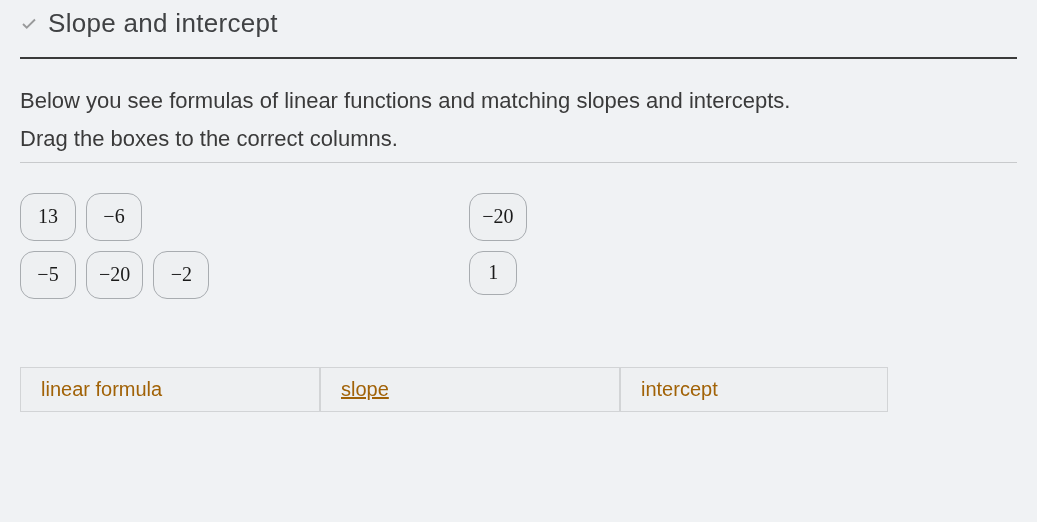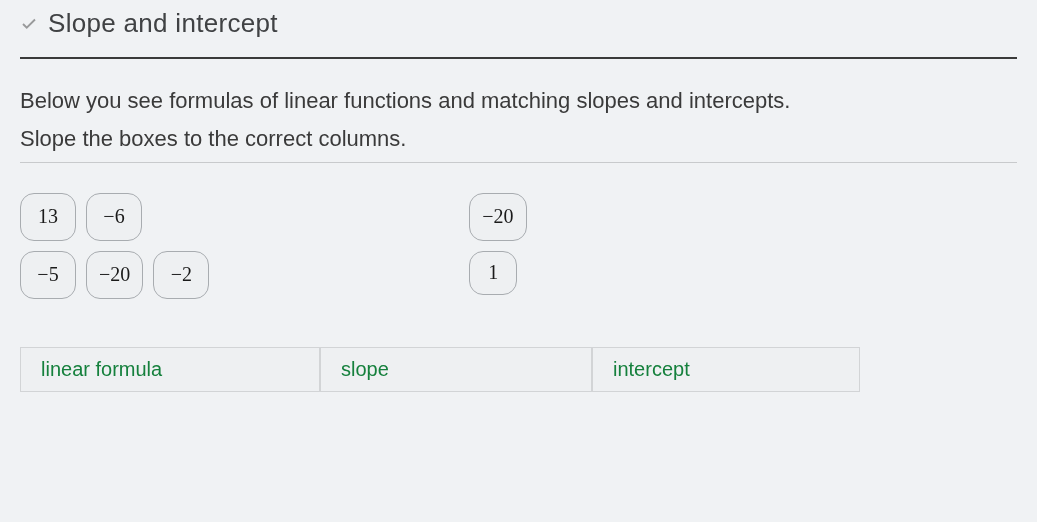--- a/index.html
+++ b/index.html
@@ -87,31 +87,33 @@
     }
     .token-sm {
       min-width: 48px;
       height: 44px;
     }
     .columns-row {
       display: flex;
     }
     .col-header {
       font-size: 20px;
-      color: #15803d;
+      color: #a16207;
       padding: 10px 22px 10px 20px;
       border: 1px solid #d2d4d6;
       background: #eef0f2;
+      margin-top: 20px;
     }
     .col-formula {
       width: 300px;
       border-left: 1px solid #d2d4d6;
     }
     .col-slope {
-      width: 272px;
+      width: 300px;
+      text-decoration: underline;
     }
     .col-intercept {
       width: 268px;
     }
   </style>
 </head>
 <body>
 
 <div class="header-row">
   <span class="check-icon">
@@ -119,21 +121,21 @@
       <path d="M4 12l5 5L20 6"></path>
     </svg>
   </span>
   <h1 class="page-title">Slope and intercept</h1>
 </div>
 
 <hr class="hr">
 
 <p class="intro-text">Below you see formulas of linear functions and matching slopes and intercepts.</p>
 
-<p class="instruction-text">Slope the boxes to the correct columns.</p>
+<p class="instruction-text">Drag the boxes to the correct columns.</p>
 
 <hr class="hr-light">
 
 <div class="tokens-area">
   <div class="tokens-group">
     <div class="tokens-row">
       <div class="token">13</div>
       <div class="token">−6</div>
     </div>
     <div class="tokens-row">

